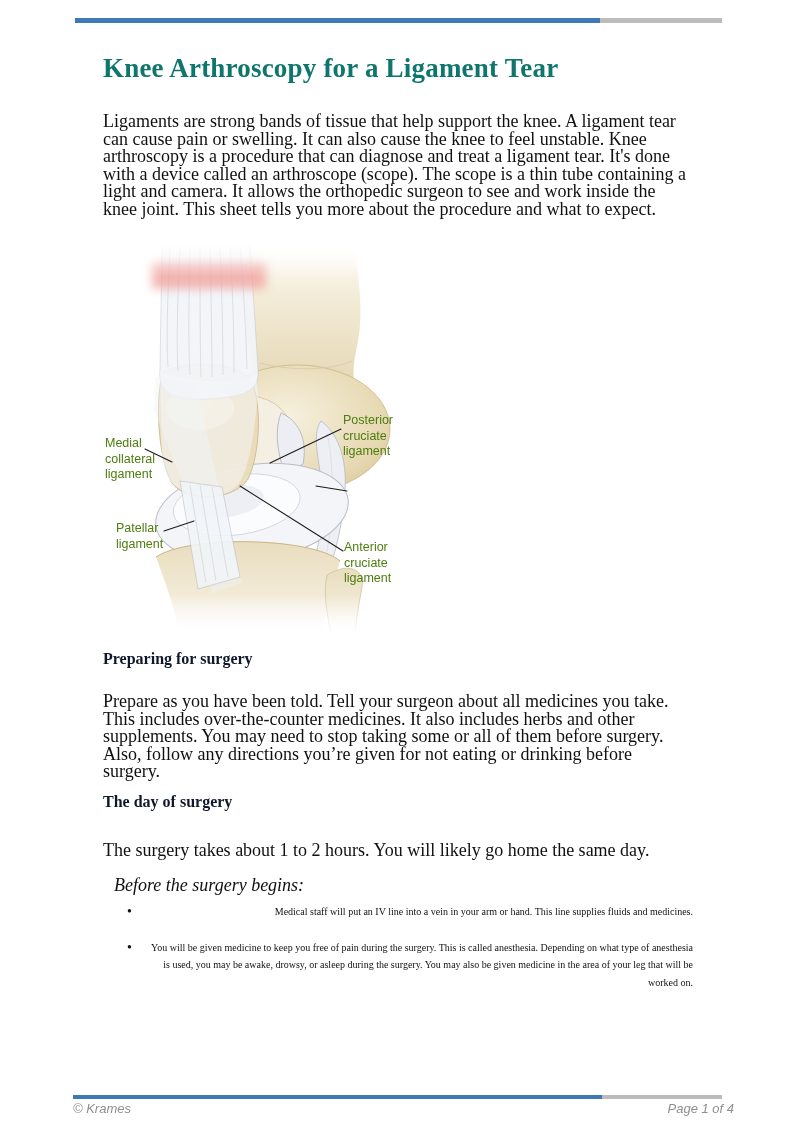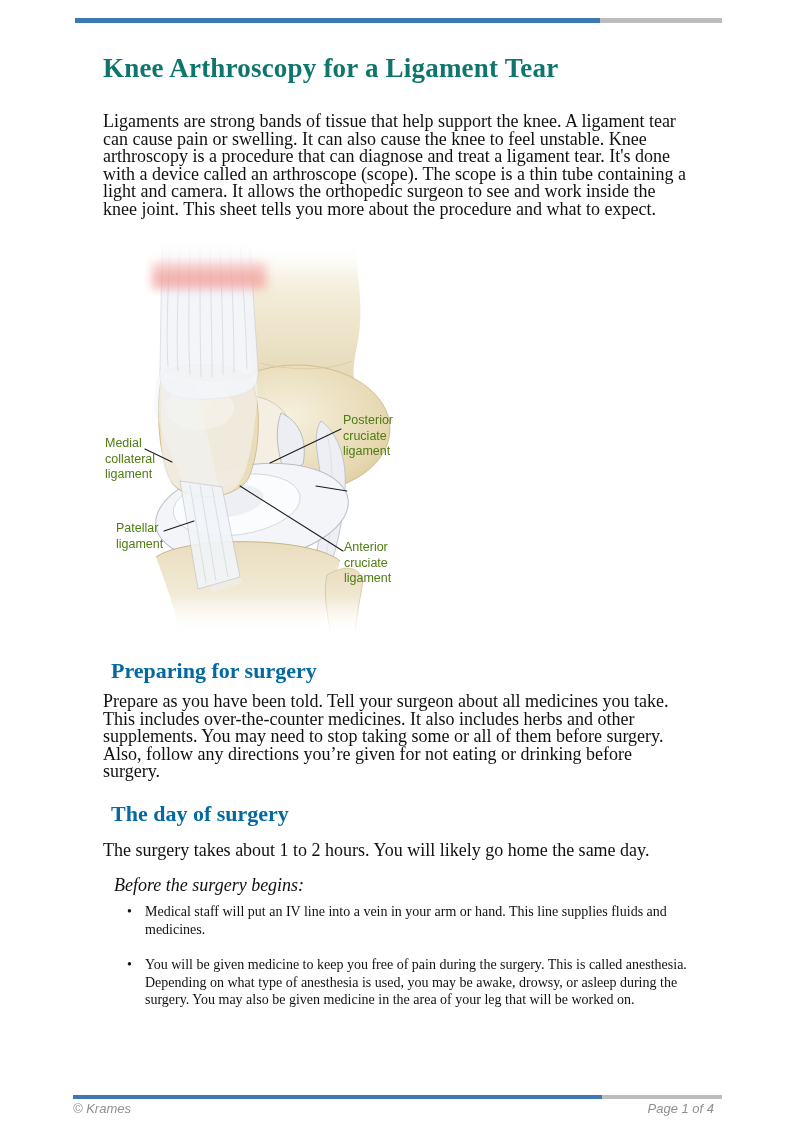--- a/index.html
+++ b/index.html
@@ -26,37 +26,37 @@
   #figure{left:100px;top:243px;width:340px;height:392px;}
   #figure svg{position:absolute;left:0;top:0;}
   .fig-label{position:absolute;font-family:"Liberation Sans",sans-serif;
      font-size:12.5px;line-height:15.5px;color:#4d7c0f;}
   #lbl-medial{left:5px;top:193px;width:70px;}
   #lbl-patellar{left:16px;top:278px;width:62px;}
   #lbl-posterior{left:243px;top:170px;width:72px;}
   #lbl-lateral{left:250px;top:237px;width:78px;}
   #lbl-anterior{left:244px;top:297px;width:72px;}
 
-  h2.section{margin:8px;font-size:22px;font-weight:bold;color:#0369a1;width:600px;}
+  h2.section{margin:0;font-size:16px;font-weight:bold;color:#0f172a;width:600px;}
   #h2-preparing{left:103px;top:650px;}
   #body-preparing{left:103px;top:693px;width:586px;}
   #h2-day{left:103px;top:793px;}
   #para-day1{left:103px;top:842px;width:586px;}
   #para-day2{left:114px;top:877px;width:586px;font-style:italic;}
 
   #bullets{left:103px;top:903px;width:590px;margin:0;padding:0;list-style:none;}
   #bullets li{position:relative;padding-left:42px;margin-bottom:18px;
-     font-size:14px;line-height:17.6px;}
+     font-size:10px;line-height:17.6px;text-align:right;}
   #bullets li::before{content:"•";position:absolute;left:24px;top:0;
      font-size:14px;}
 
   .footnote{font-family:"Liberation Sans",sans-serif;font-style:italic;
      font-size:13px;color:#8f8f8f;}
   #foot-copy{left:73px;top:1101px;}
-  #foot-page{right:86px;top:1101px;}
+  #foot-page{right:66px;top:1101px;}
 </style>
 </head>
 <body>
 
 <div id="topbar" class="abs bar">
   <span class="blue"></span>
   <span class="gray"></span>
 </div>
 
 <h1 id="page-title" class="abs">Knee Arthroscopy for a Ligament Tear</h1>

